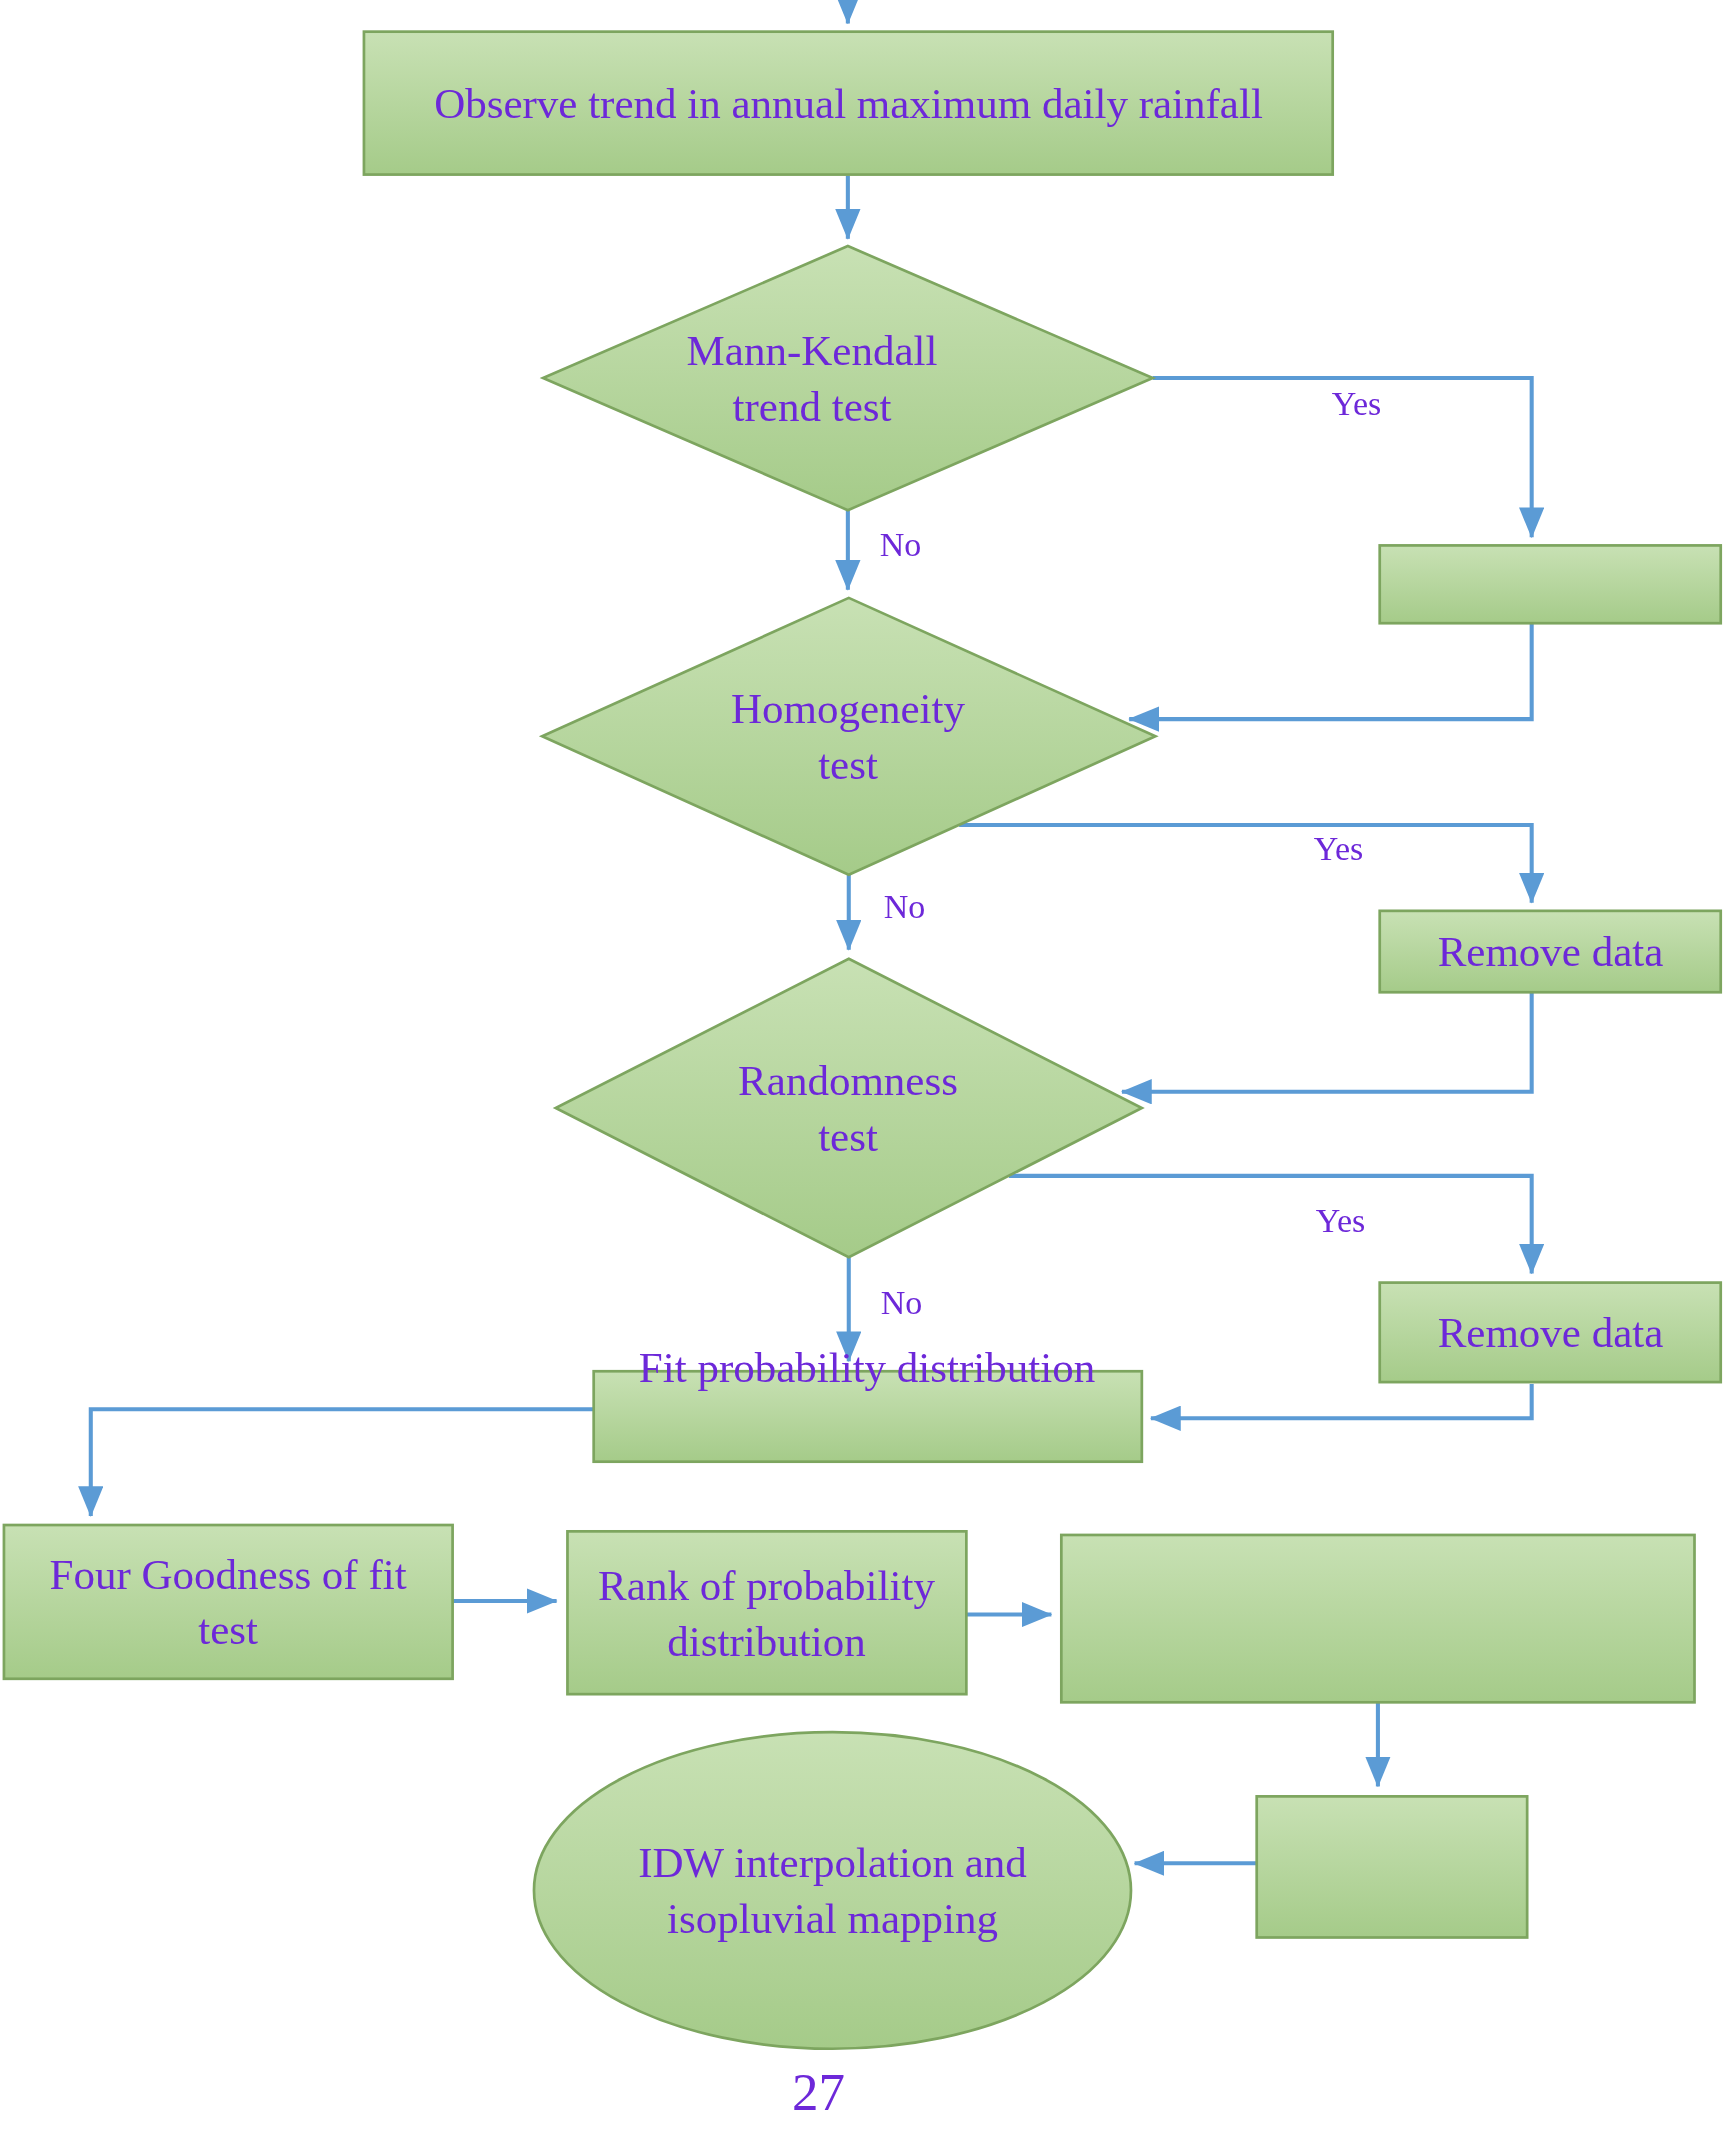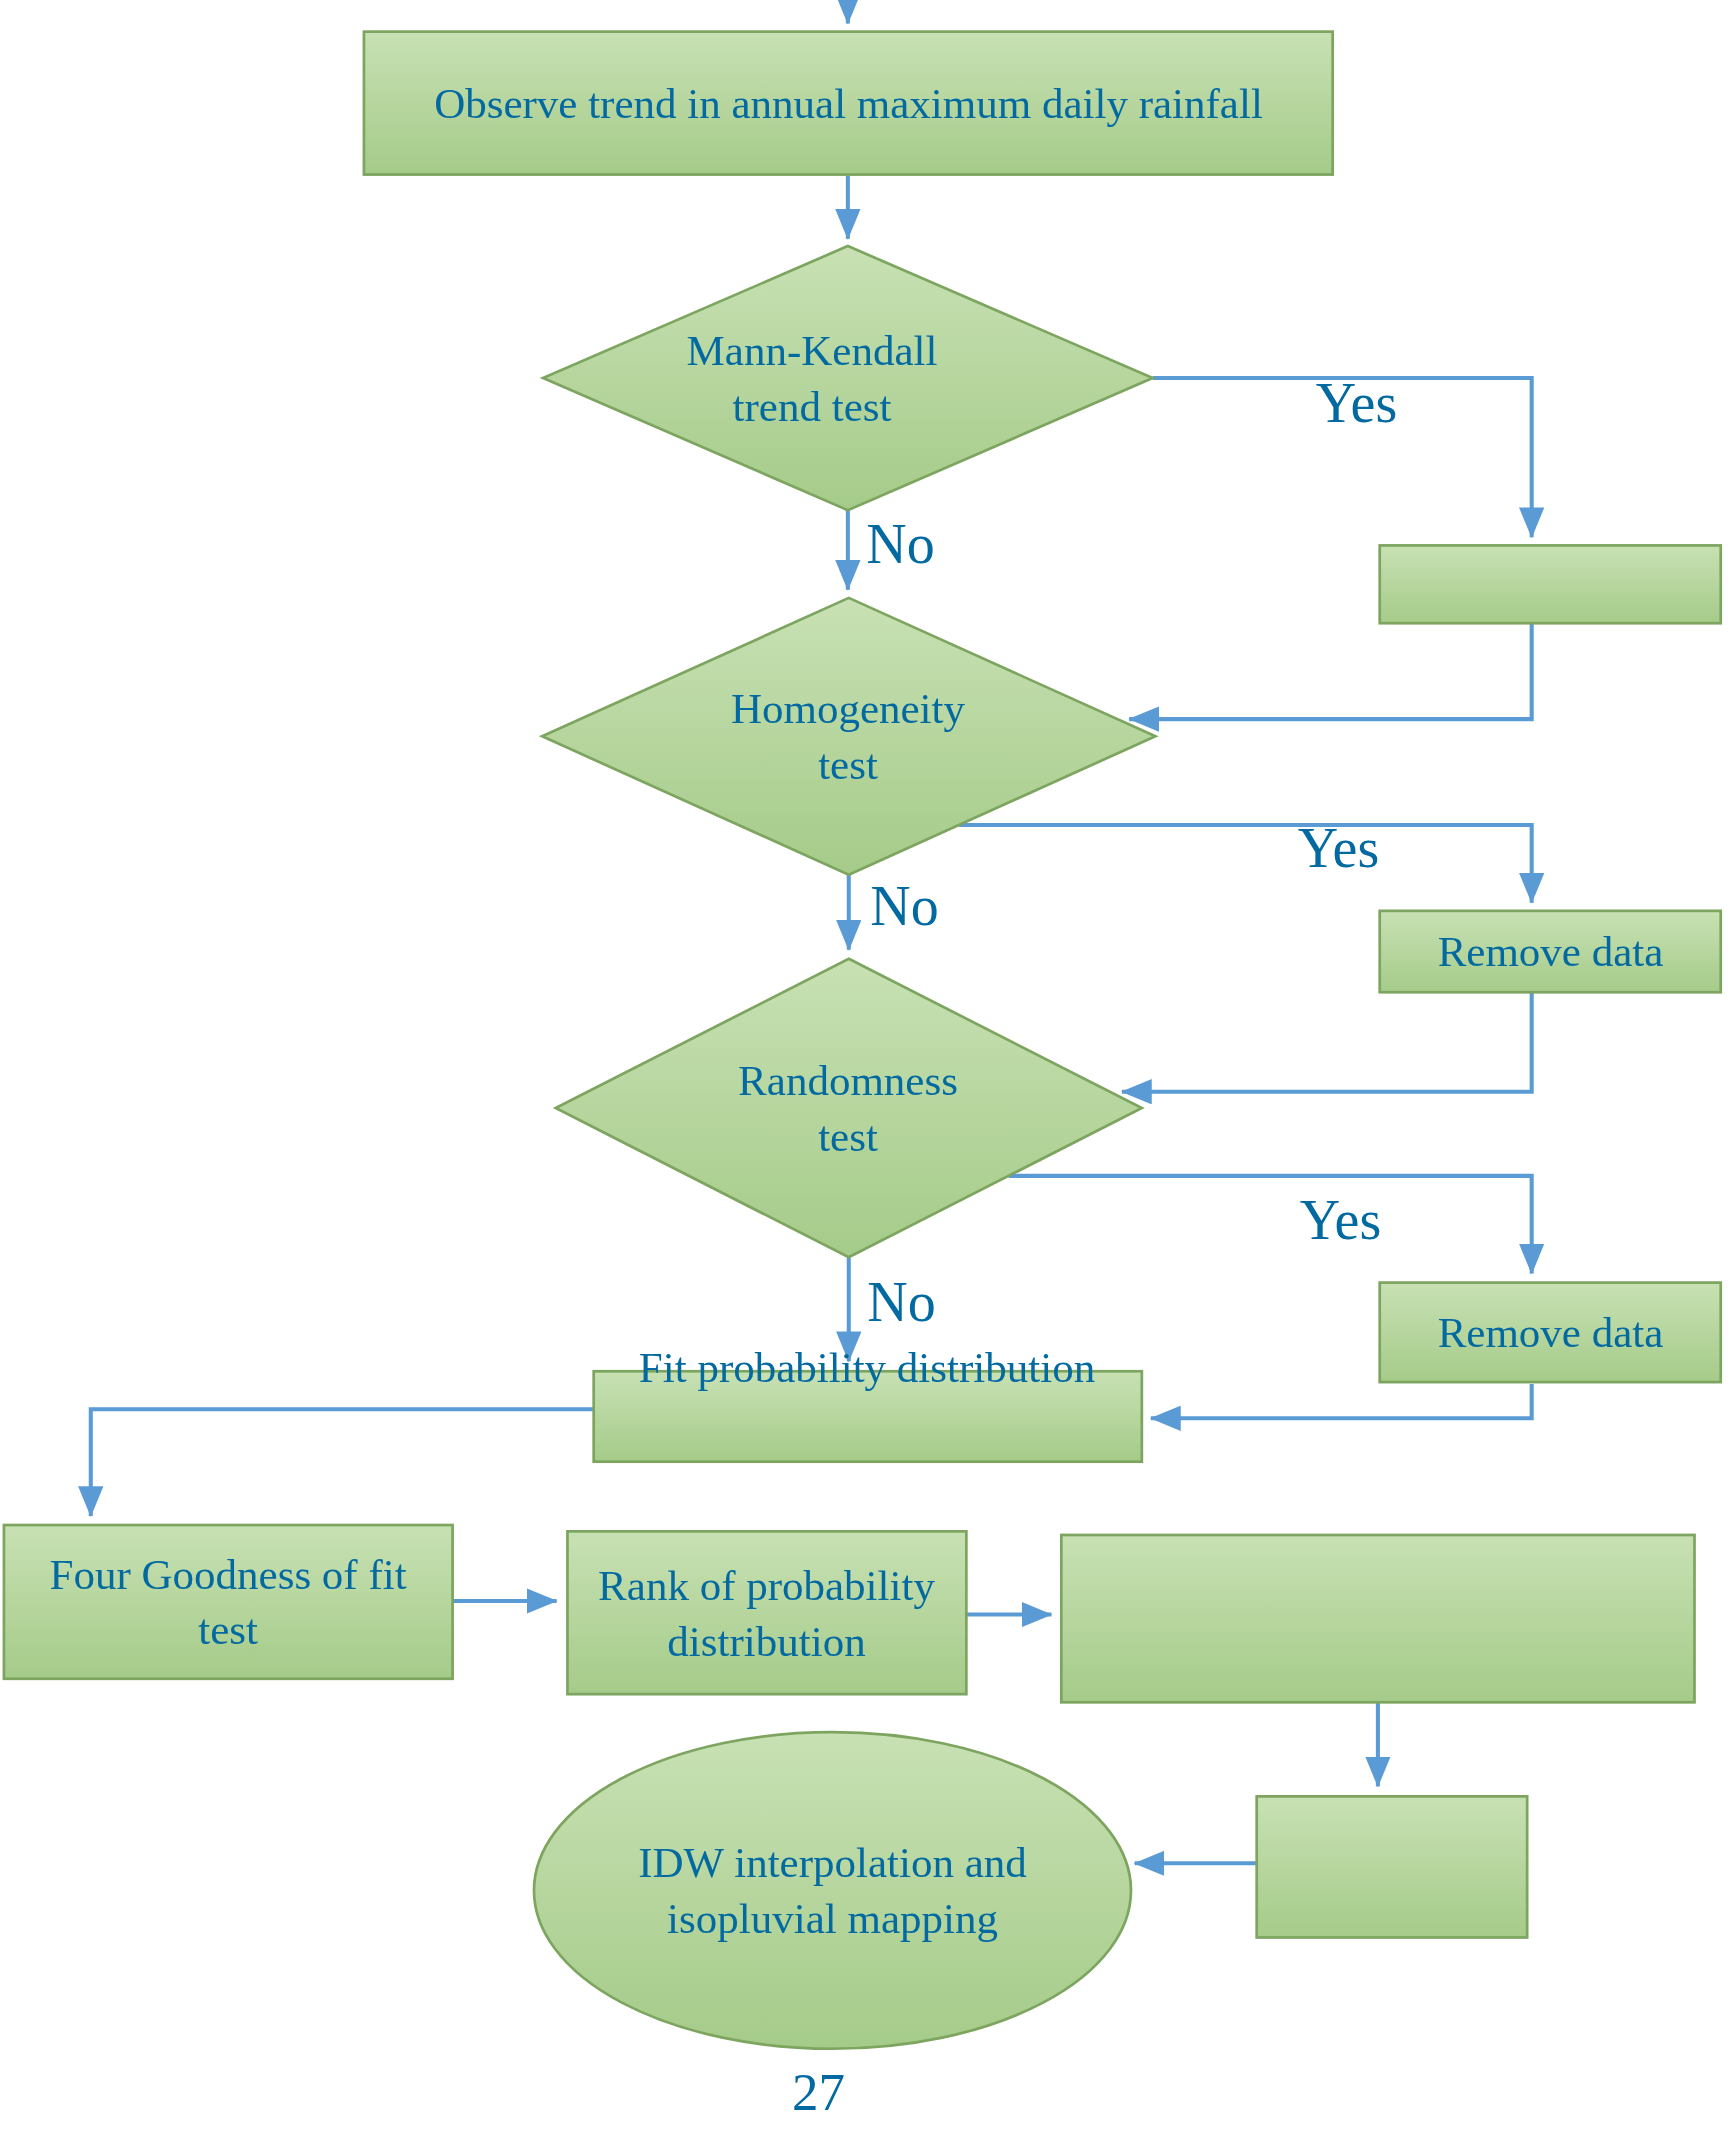--- a/index.html
+++ b/index.html
@@ -1,36 +1,36 @@
 <!DOCTYPE html>
 <html style="font-size:14.5px"><head>
 <meta charset="utf-8">
 <style>
   html,body{margin:0;padding:0;background:#ffffff;}
   #page{
     position:relative;
     width:1731px;height:2141px;
     background:#ffffff;
     font-family:"Liberation Serif","DejaVu Serif",serif;
-    color:#0369a1;
+    color:#6d28d9;
     overflow:hidden;
   }
   #diagram-svg{position:absolute;left:0;top:0;width:1731px;height:2141px;}
   .label{
     position:absolute;
     display:flex;align-items:center;justify-content:center;
     text-align:center;
     font-size:43px;line-height:1.28;
     white-space:pre-line;
     pointer-events:none;
   }
   .edge-label{
     position:absolute;
     display:flex;align-items:center;justify-content:center;
-    font-size:56px;line-height:1.1;
+    font-size:34px;line-height:1.1;
     pointer-events:none;
   }
   .page-number{
     position:absolute;
     display:flex;align-items:center;justify-content:center;
     font-size:53px;
   }
 </style>
 </head>
 <body>

